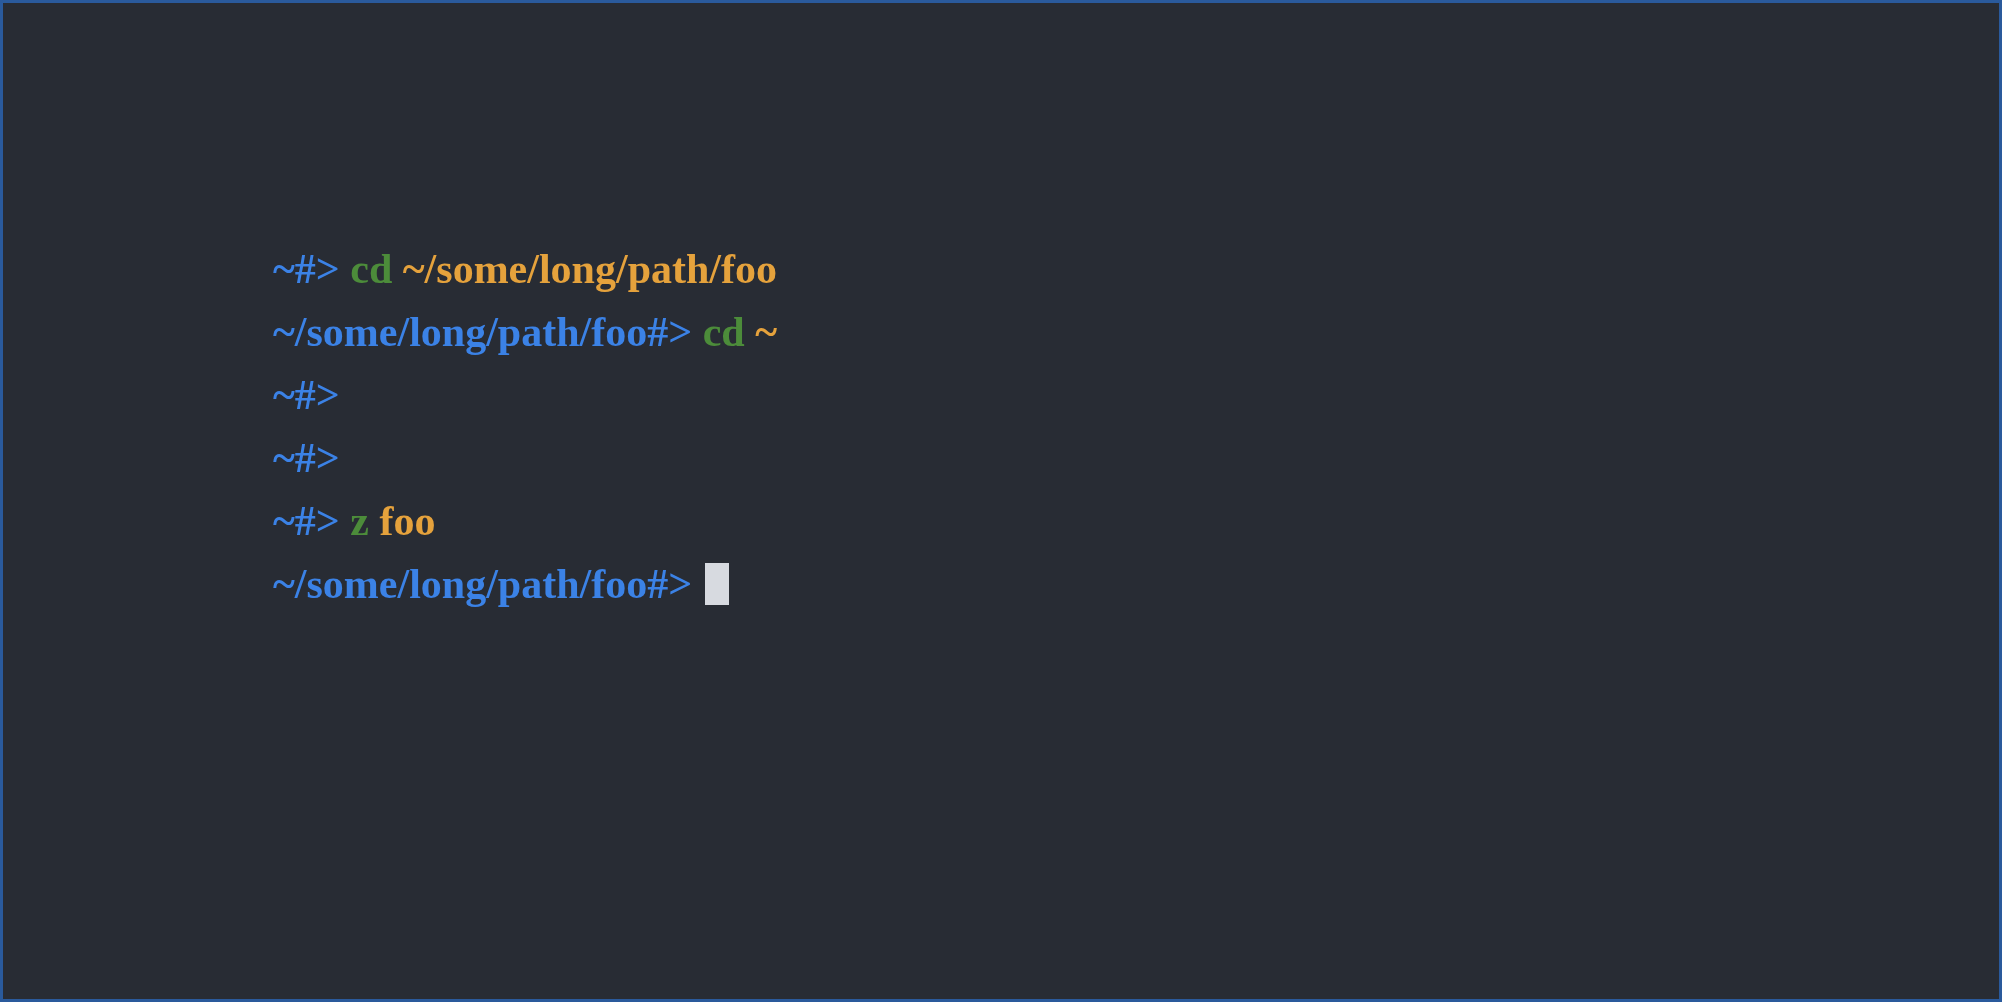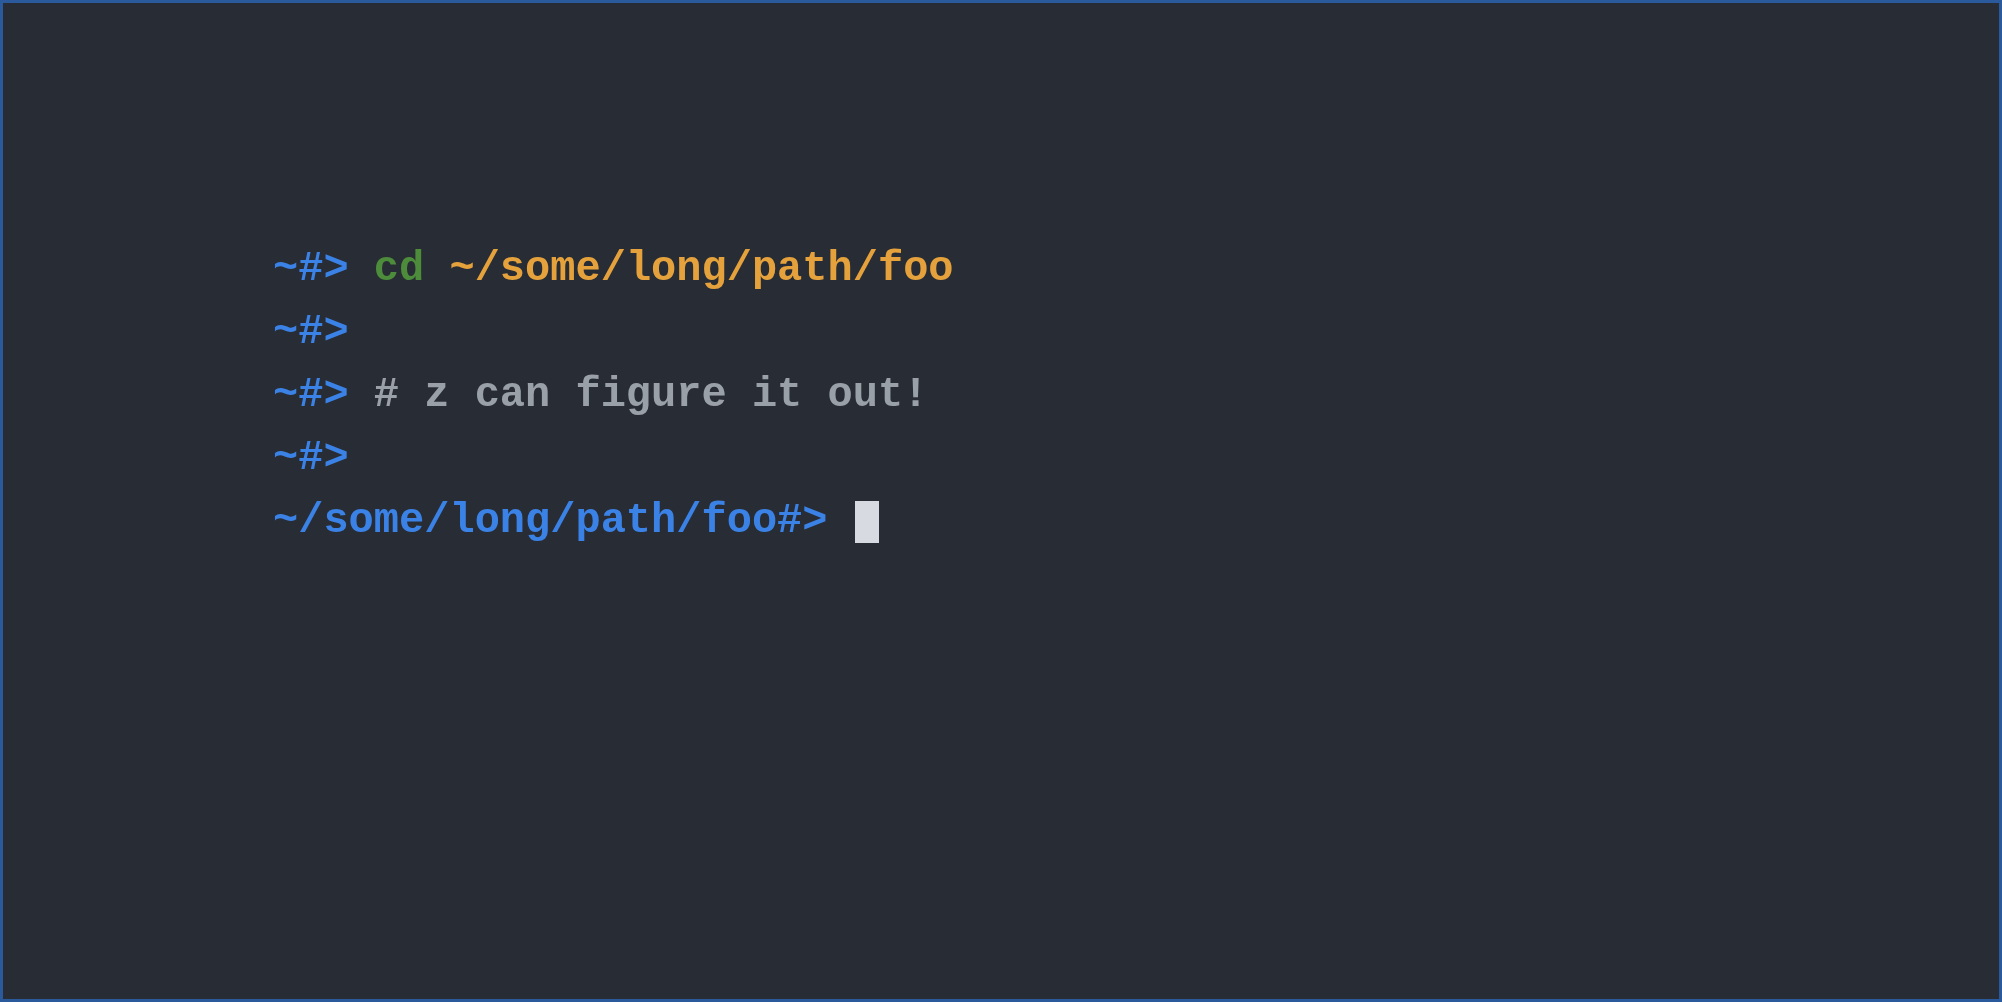--- a/index.html
+++ b/index.html
@@ -16,20 +16,21 @@
       font-size: 42px;
       font-weight: bold;
       line-height: 1.5;
       padding-top: 235px;
       padding-left: 270px;
       color: #abb2bf;
     }
     .terminal-line {
       white-space: pre;
       display: block;
+      font-family: Liberation Serif, serif;
     }
     .blue { color: #3b82e6; }
     .green { color: #4c8c3a; }
     .yellow { color: #e5a23c; }
     .gray { color: #9aa0a8; }
     .cursor {
       display: inline-block;
       width: 24px;
       height: 42px;
       background: #d7dae0;
@@ -37,17 +38,18 @@
       margin-left: 2px;
       position: relative;
       top: -2px;
     }
   </style>
 </head>
 <body>
 
 <div id="terminal-container">
     <div class="terminal-line"><span class="blue">~#&gt; </span><span class="green">cd</span><span class="yellow"> ~/some/long/path/foo</span></div>
+    <div class="terminal-line"><span class="blue">~/some/long/path/foo#&gt; </span><span class="green">cd</span><span class="yellow"> ~</span></div>
     <div class="terminal-line"><span class="blue">~#&gt;</span></div>
-    <div class="terminal-line"><span class="blue">~#&gt; </span><span class="gray"># z can figure it out!</span></div>
     <div class="terminal-line"><span class="blue">~#&gt;</span></div>
+    <div class="terminal-line"><span class="blue">~#&gt; </span><span class="green">z</span><span class="yellow"> foo</span></div>
     <div class="terminal-line"><span class="blue">~/some/long/path/foo#&gt; </span><span class="cursor"></span></div>
   </div>
 
 </body></html>

